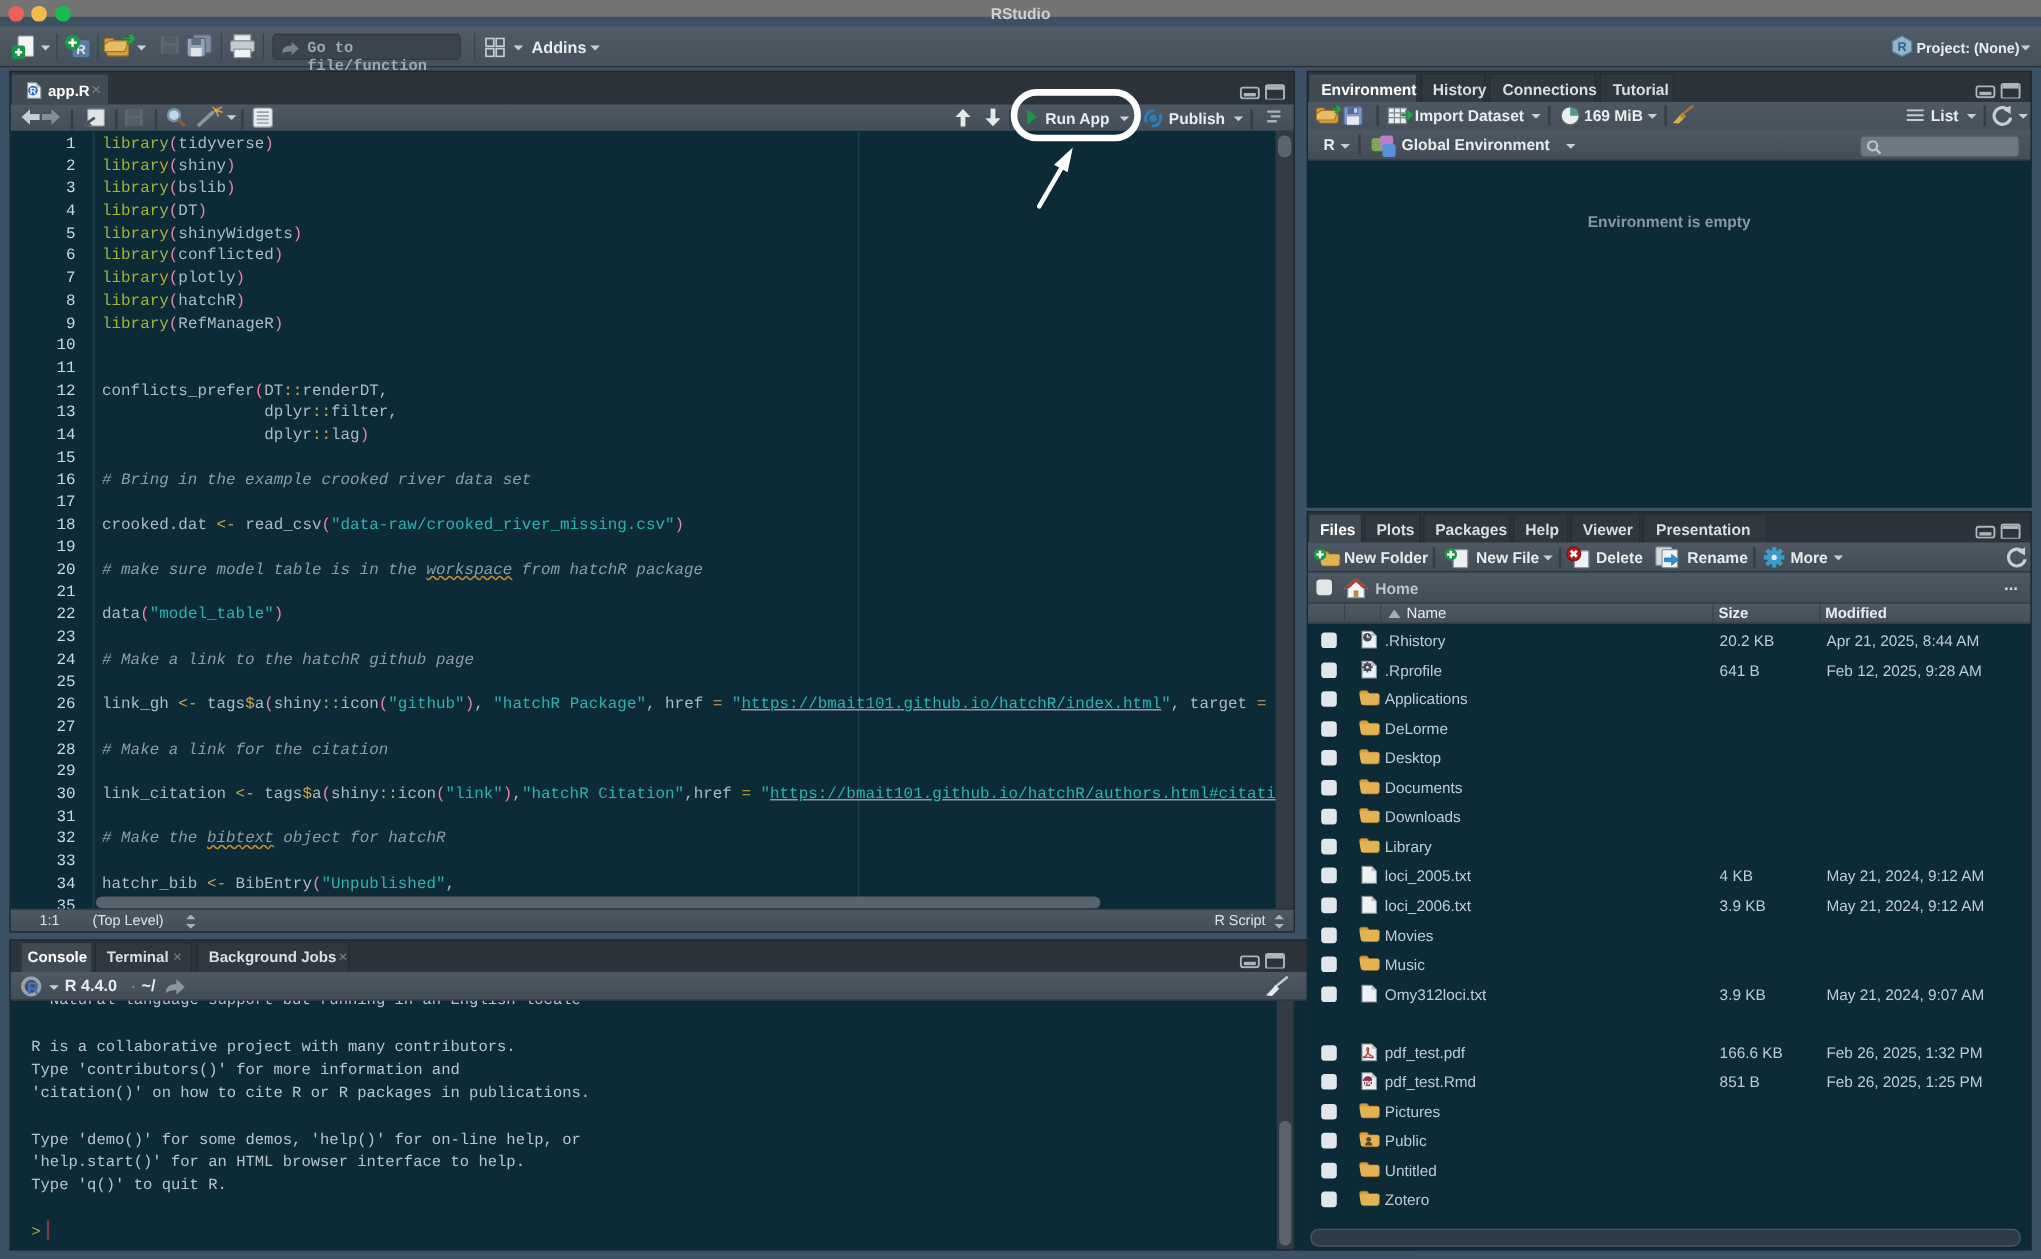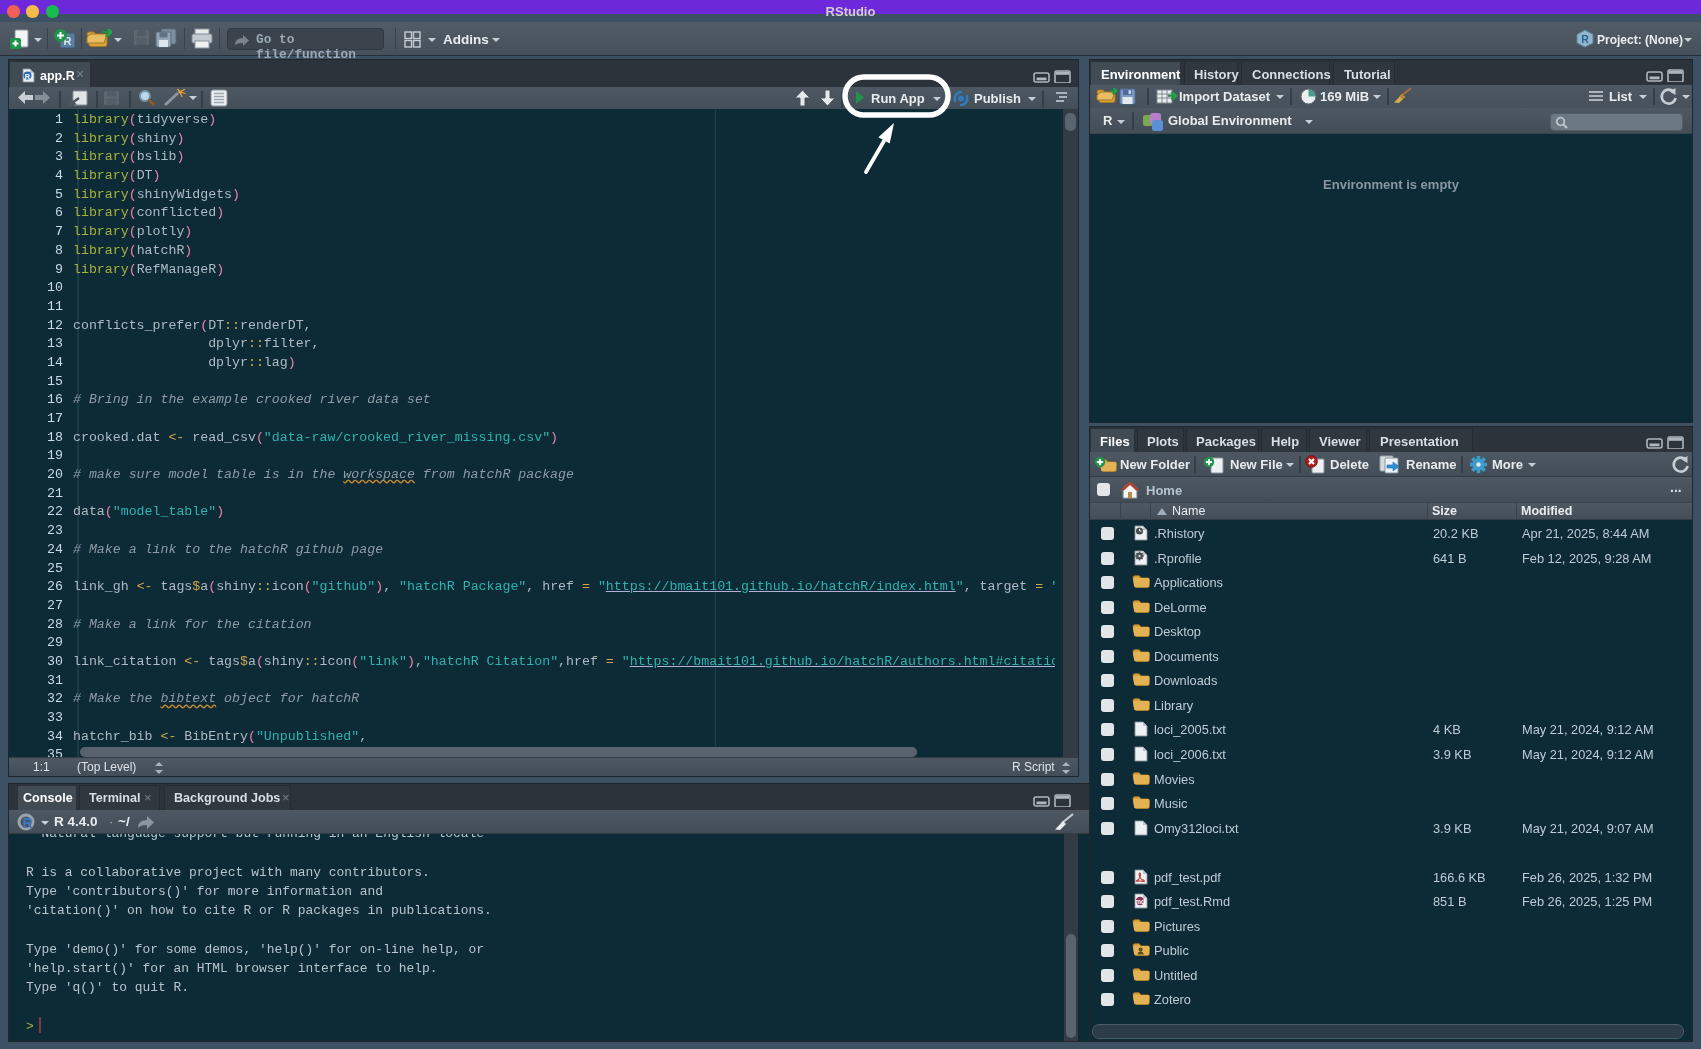--- a/index.html
+++ b/index.html
@@ -1,20 +1,20 @@
 <!DOCTYPE html>
 <html><head>
 <meta charset="utf-8">
 <style>
   * { margin:0; padding:0; box-sizing:border-box; }
   html,body { width:1701px; height:1049px; overflow:hidden; }
   body { position:relative; background:#3C5164; font-family:"Liberation Sans",sans-serif; }
   .abs { position:absolute; }
   
-  #titlebar { position:absolute; left:0; top:0; width:1701px; height:14px; background:#6d28d9; }
+  #titlebar { position:absolute; left:0; top:0; width:1701px; height:14px; background:#737373; }
   .tl { position:absolute; top:5px; width:12.5px; height:12.5px; border-radius:50%; }
   #title-text { position:absolute; top:4px; width:100%; text-align:center; color:#d0d0d0; font-size:13px; font-weight:bold; }
   
   #maintb { position:absolute; left:0; top:22px; width:1701px; height:34px; background:linear-gradient(#525c66,#46505a); border-bottom:1px solid #272e34; }
   .caret { display:inline-block; width:0; height:0; border-left:4px solid transparent; border-right:4px solid transparent; border-top:4px solid #c7ced4; vertical-align:middle; }
   .tbsep { position:absolute; top:6px; width:1px; height:21px; background:#39424b; }
   .vsep2 { position:absolute; top:4px; width:2px; height:17px; background:#353e46; }
   
   .pane { position:absolute; background:#0c2b37; border:1px solid #20262c; }
   .tabbar { position:absolute; left:0; top:0; width:100%; background:#2c333a; }
@@ -257,21 +257,21 @@
 27
 28
 29
 30
 31
 32
 33
 34
 35</pre>
     </div>
-    <div id="code" class="abs" style="left:64px;top:2px;width:982px;overflow:hidden;">
+    <div id="code" class="abs" style="left:76px;top:2px;width:982px;overflow:hidden;">
 <pre style="color:#aebbc2;"><span class="kw">library</span><span class="pa">(</span>tidyverse<span class="pa">)</span>
 <span class="kw">library</span><span class="pa">(</span>shiny<span class="pa">)</span>
 <span class="kw">library</span><span class="pa">(</span>bslib<span class="pa">)</span>
 <span class="kw">library</span><span class="pa">(</span>DT<span class="pa">)</span>
 <span class="kw">library</span><span class="pa">(</span>shinyWidgets<span class="pa">)</span>
 <span class="kw">library</span><span class="pa">(</span>conflicted<span class="pa">)</span>
 <span class="kw">library</span><span class="pa">(</span>plotly<span class="pa">)</span>
 <span class="kw">library</span><span class="pa">(</span>hatchR<span class="pa">)</span>
 <span class="kw">library</span><span class="pa">(</span>RefManageR<span class="pa">)</span>
 

